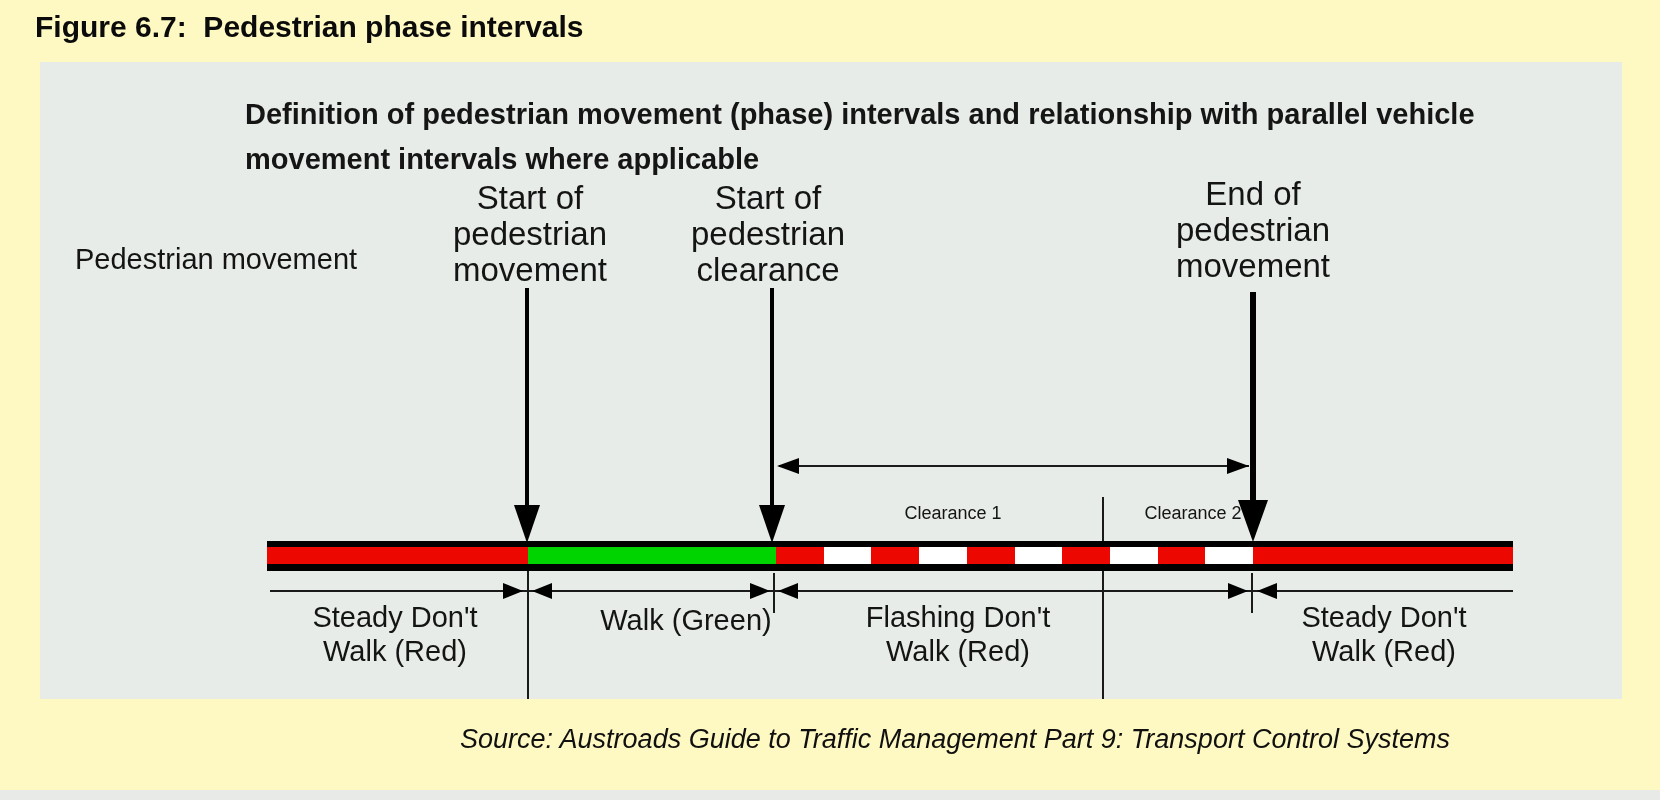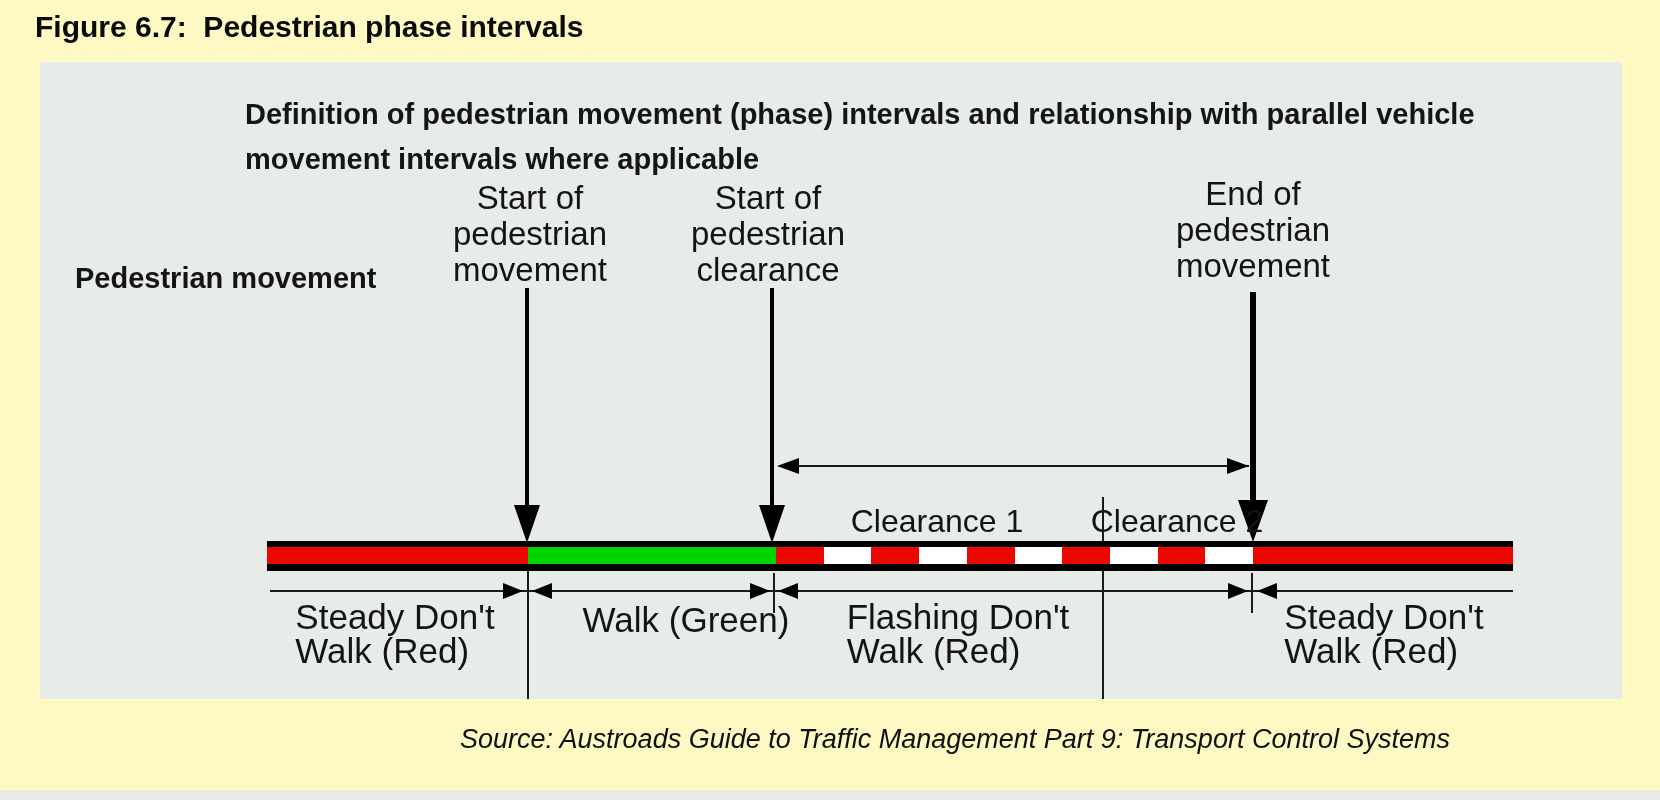--- a/index.html
+++ b/index.html
@@ -5,37 +5,37 @@
   :root{
     --red:#ec0800; --green:#00d400; --panel:#e7ece8; --ink:#141414;
   }
   html,body{margin:0;padding:0;background:#ffffff;}
   .page{position:relative;width:1660px;height:800px;background:#fef9c3;overflow:hidden;
         font-family:"Liberation Sans","DejaVu Sans",sans-serif;color:var(--ink);}
   .abs{position:absolute;}
   .caption{left:35px;top:10px;font-size:30px;font-weight:bold;white-space:pre;color:#0b0b0b;}
   .panel-bg{left:40px;top:62px;width:1582px;height:637px;background:var(--panel);}
   .title-line{left:245px;width:1340px;font-size:29px;font-weight:bold;line-height:34px;color:#151515;}
-  .row-label{left:75px;top:243px;font-size:29px;font-weight:bold;margin-top:19px;}
+  .row-label{left:75px;top:243px;font-size:29px;font-weight:normal;}
   .marker-label{transform:translateX(-50%);text-align:center;font-size:33px;line-height:36px;white-space:pre-line;}
   .vline{background:#000;}
   .thinline{background:#1a1a1a;}
   .head-down{width:0;height:0;border-left:13px solid transparent;border-right:13px solid transparent;border-top:38px solid #000;}
   .head-down.big{border-left-width:15px;border-right-width:15px;border-top-width:42px;}
   .head-left{width:0;height:0;border-top:8px solid transparent;border-bottom:8px solid transparent;border-right:22px solid #000;}
   .head-right{width:0;height:0;border-top:8px solid transparent;border-bottom:8px solid transparent;border-left:22px solid #000;}
   .head-left.sm{border-top-width:8px;border-bottom-width:8px;border-right-width:20px;}
   .head-right.sm{border-top-width:8px;border-bottom-width:8px;border-left-width:20px;}
   .tc-label{transform:translateX(-50%);font-size:28px;}
-  .cl-label{transform:translateX(-50%);font-size:32px;white-space:nowrap;}
+  .cl-label{transform:translateX(-50%);font-size:18px;white-space:nowrap;margin-left:16px;}
   .bar{left:267px;top:541px;width:1246px;height:17px;border-top:6px solid #000;border-bottom:7px solid #000;background:#fff;}
   .bar-seg{position:absolute;top:0;height:100%;}
   .flash-wrap{display:flex;}
   .flash-block{flex:1;height:100%;}
-  .int-label{transform:translateX(-50%);font-size:35px;line-height:34px;white-space:pre-line;}
+  .int-label{transform:translateX(-50%);text-align:center;font-size:29px;line-height:34px;white-space:pre-line;}
   .source{left:250px;top:724px;width:1410px;text-align:center;font-size:27px;font-style:italic;color:#101010;}
   .bottom-strip{left:0;top:790px;width:1660px;height:10px;background:#e8eae8;}
 </style>
 </head>
 <body>
 
 <div class="page">
 
   <div class="abs caption">Figure 6.7:  Pedestrian phase intervals</div>
 

